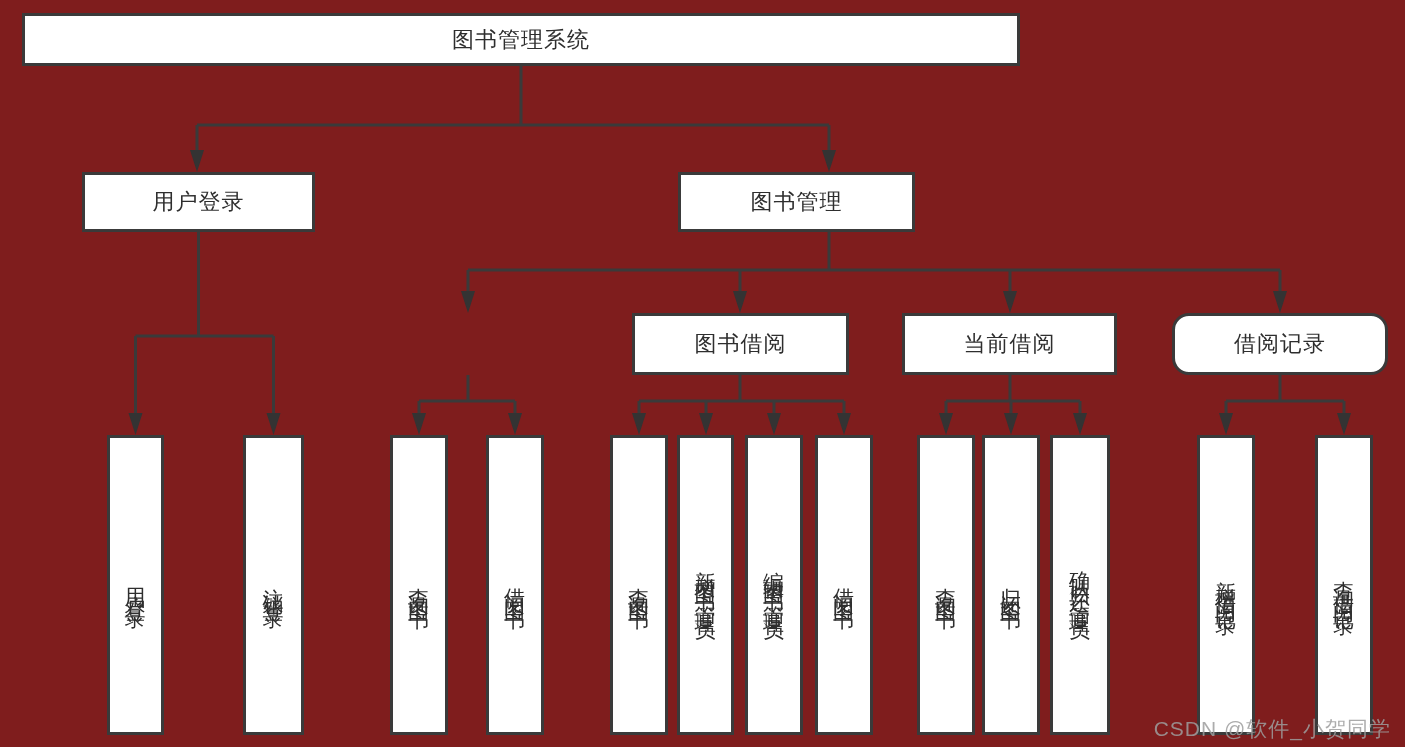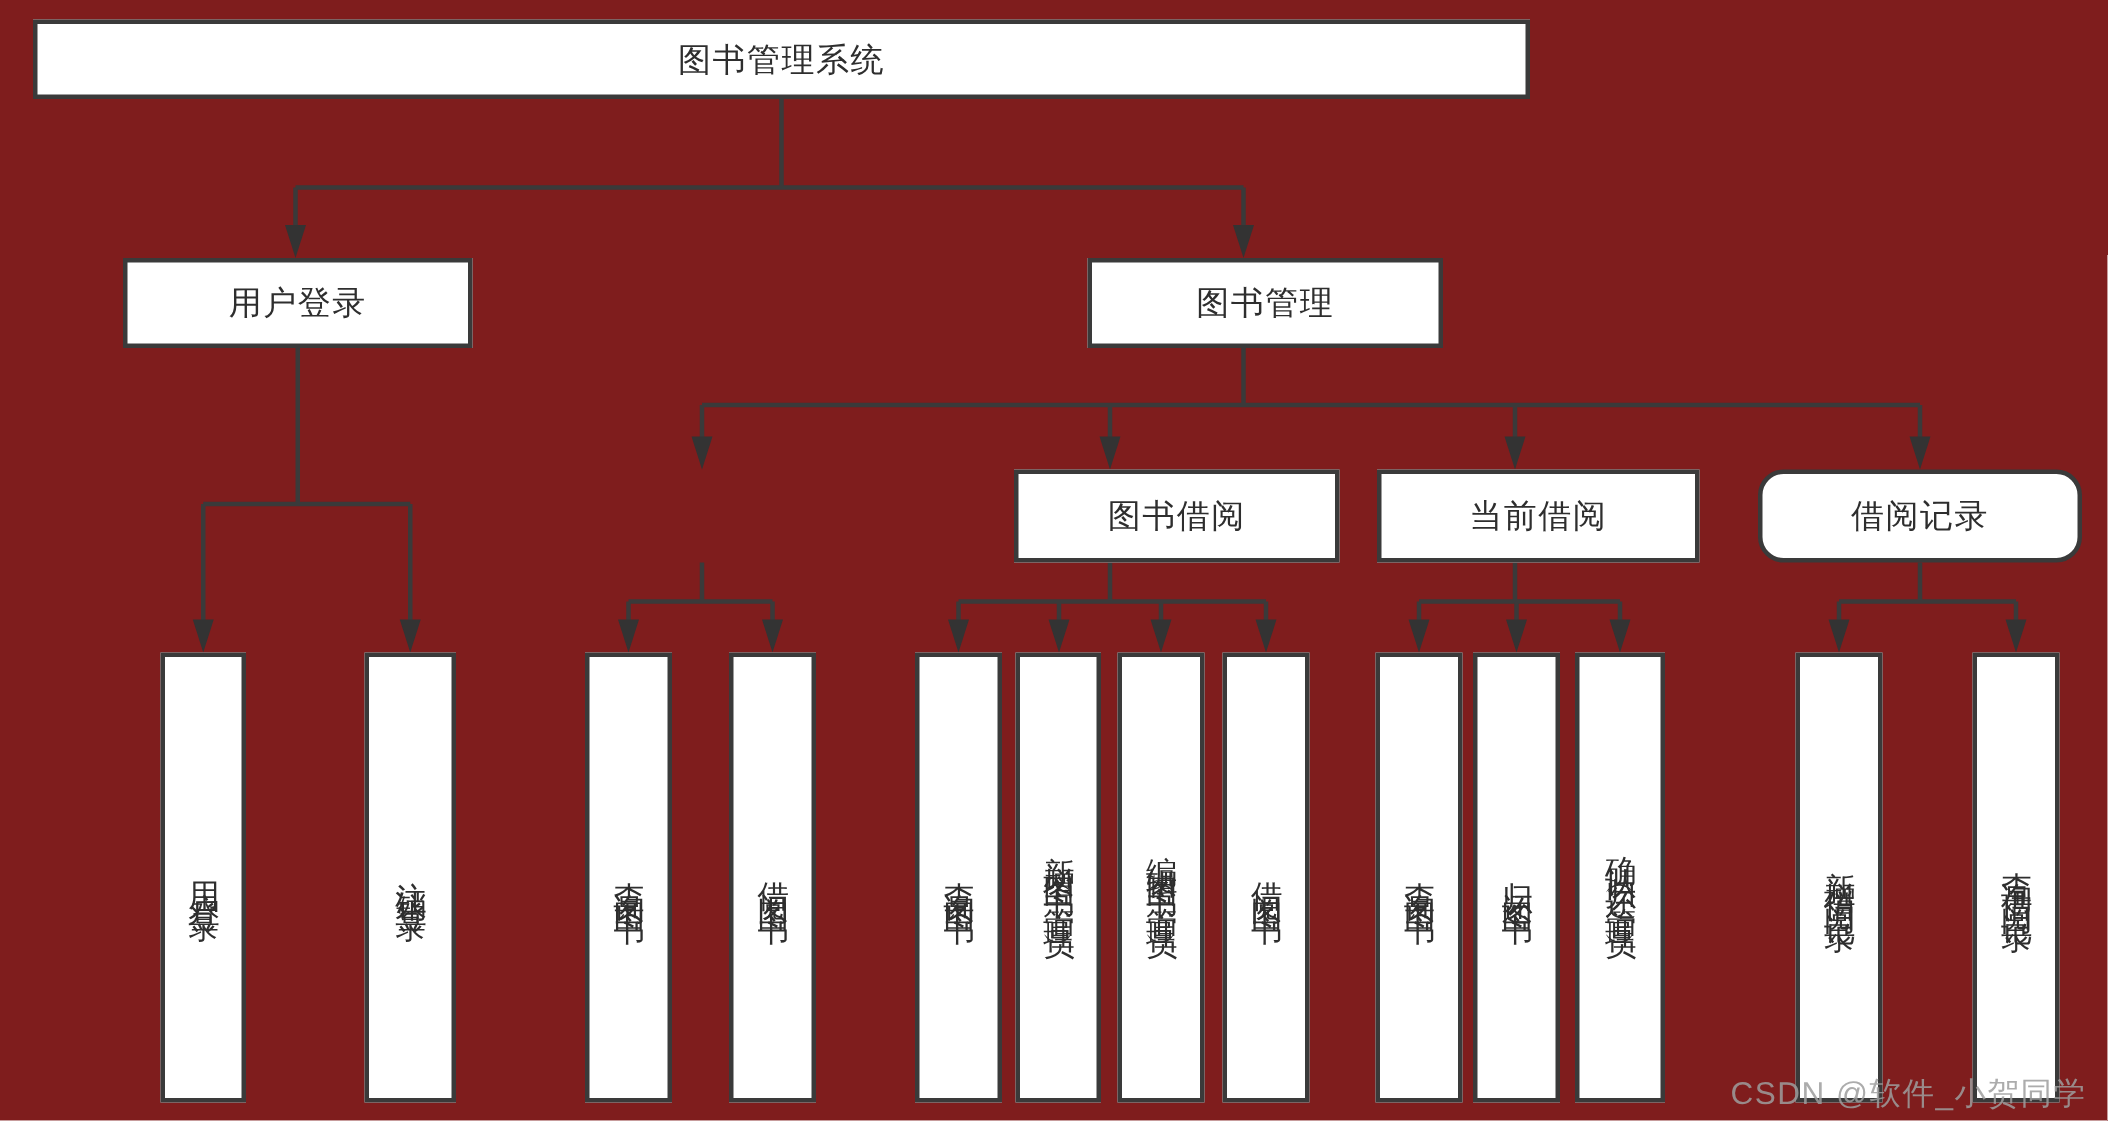--- a/index.html
+++ b/index.html
@@ -99,28 +99,28 @@
     </g>
   </svg>
 
   <div class="node" style="left:22px; top:13px; width:998px; height:53px;">
     <span>图书管理系统</span>
   </div>
 
   <div class="node" style="left:82px; top:172px; width:233px; height:60px;">
     <span>用户登录</span>
   </div>
-  <div class="node" style="left:725px; top:172px; width:237px; height:60px;">
+  <div class="node" style="left:678px; top:172px; width:237px; height:60px;">
     <span>图书管理</span>
   </div>
 
-  <div class="node" style="left:632px; top:313px; width:217px; height:62px;margin-left:44px;">
+  <div class="node" style="left:632px; top:313px; width:217px; height:62px;">
     <span>图书借阅</span>
   </div>
-  <div class="node" style="left:902px; top:313px; width:215px; height:62px;margin-left:16px;">
+  <div class="node" style="left:902px; top:313px; width:215px; height:62px;">
     <span>当前借阅</span>
   </div>
   <div class="node" style="left:1172px; top:313px; width:216px; height:62px;border-radius:17px;">
     <span>借阅记录</span>
   </div>
 
   <div class="node vnode" style="left:107px; top:435px; width:57px; height:300px;">
     <span class="vtext">用户登录</span>
   </div>
   <div class="node vnode" style="left:243px; top:435px; width:61px; height:300px;">

